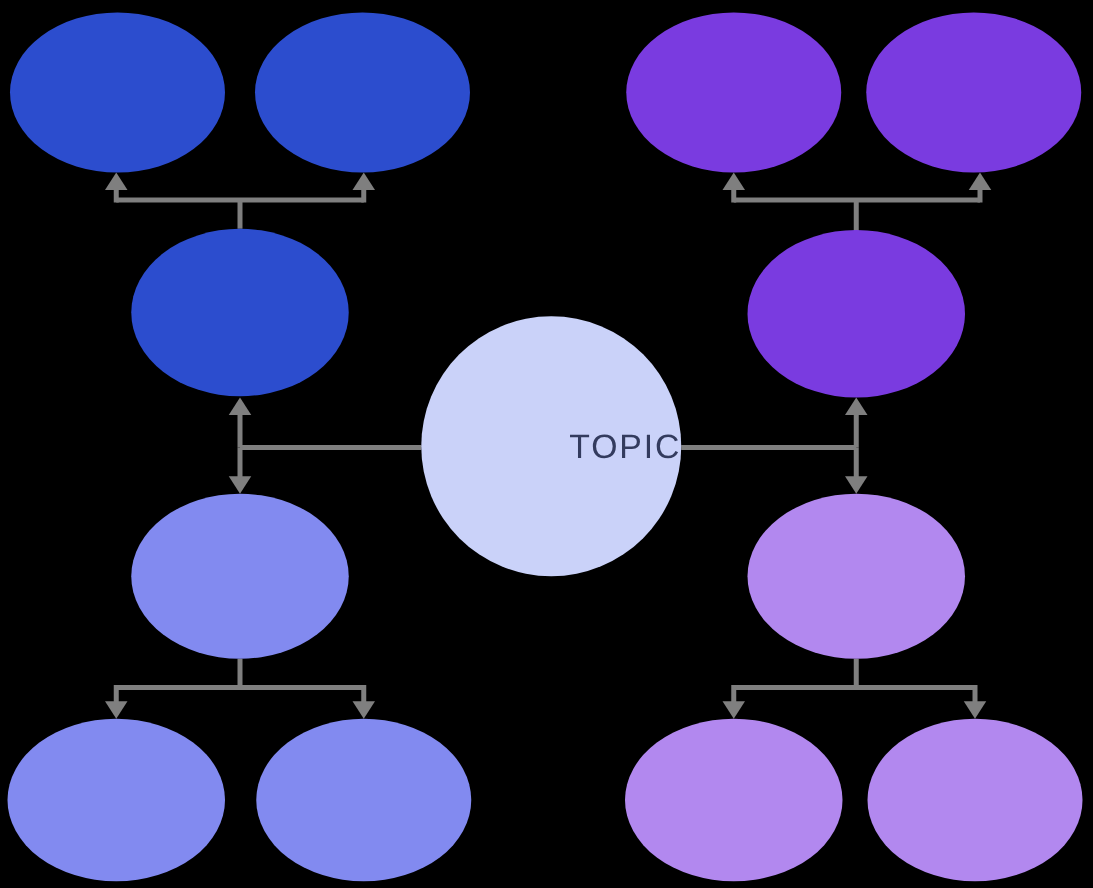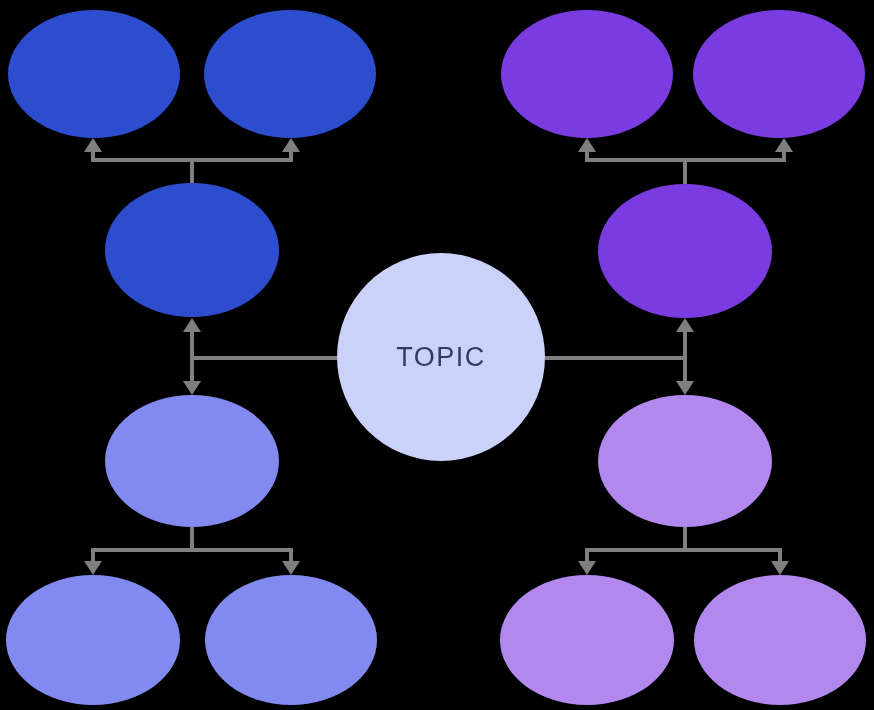--- a/index.html
+++ b/index.html
@@ -24,21 +24,21 @@
   }
   .node {
     position: absolute;
     border-radius: 50%;
   }
   .topic {
     position: absolute;
     border-radius: 50%;
     display: flex;
     align-items: center;
-    justify-content: center;
+    justify-content: flex-end;
   }
   .topic-label {
     font-size: 27px;
     font-weight: 400;
     letter-spacing: 1.5px;
     user-select: none;
   }
 </style>
 </head>
 <body>

